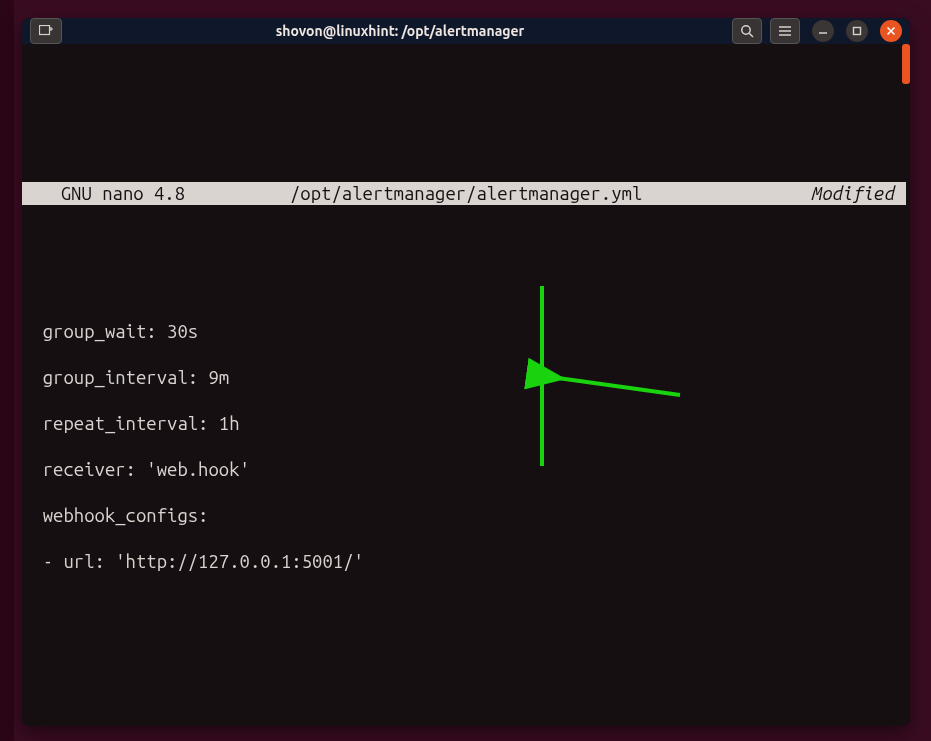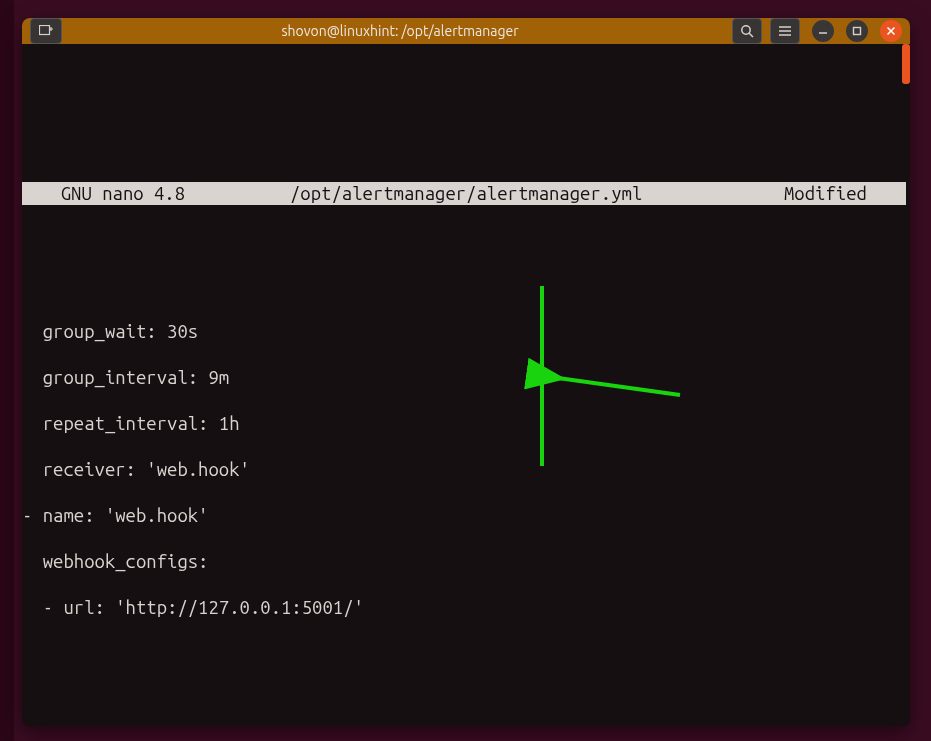--- a/index.html
+++ b/index.html
@@ -33,26 +33,26 @@
     background: #0f0a0d;
     border-radius: 8px;
     box-shadow: 0 6px 20px rgba(0,0,0,.5);
     display: flex;
     flex-direction: column;
     overflow: hidden;
   }
 
   .titlebar {
     height: 36px;
-    background: #a16207;
+    background: #0f172a;
     display: flex;
     align-items: center;
     color: #f0e7e2;
     font-size: 14px;
-    font-weight: 400;
+    font-weight: 700;
     user-select: none;
   }
   .titlebar .left-btn {
     width: 30px; height: 24px;
     margin: 0 6px 0 8px;
     display: flex; align-items: center; justify-content: center;
     border: 1px solid #555;
     border-radius: 4px;
     background: #383434;
     color: #d6d0cc;
@@ -119,21 +119,21 @@
   .nano-header {
     background: #d9d4cf;
     color: #180f13;
     display: flex;
     padding: 0 2px;
     font-weight: 400;
   }
   .nano-header .hpart { display:inline-block; }
   .nano-header .left { width: 250px; padding-left: 16px;}
   .nano-header .center { flex:1; text-align: left; }
-  .nano-header .right { padding-right: 10px; width:110px;}
+  .nano-header .right { text-align: right; padding-right: 10px; width:110px;font-style:italic;}
 
   .content {
     padding: 0 0 0 0;
   }
   .line { height: 23px; }
 
   
   .annotation {
     position: absolute;
     pointer-events: none;
@@ -200,21 +200,20 @@
       <span class="hpart center">/opt/alertmanager/alertmanager.yml</span>
       <span class="hpart right">Modified</span>
     </div>
 
     
     <div class="content">
 <div class="line">  group_wait: 30s</div>
 <div class="line">  group_interval: 9m</div>
 <div class="line">  repeat_interval: 1h</div>
 <div class="line">  receiver: 'web.hook'</div>
-<div class="line">- name: 'web.hook'</div>
 <div class="line">  webhook_configs:</div>
 <div class="line">  - url: 'http://127.0.0.1:5001/'</div>
 
 
 
 
 
 
 
 

